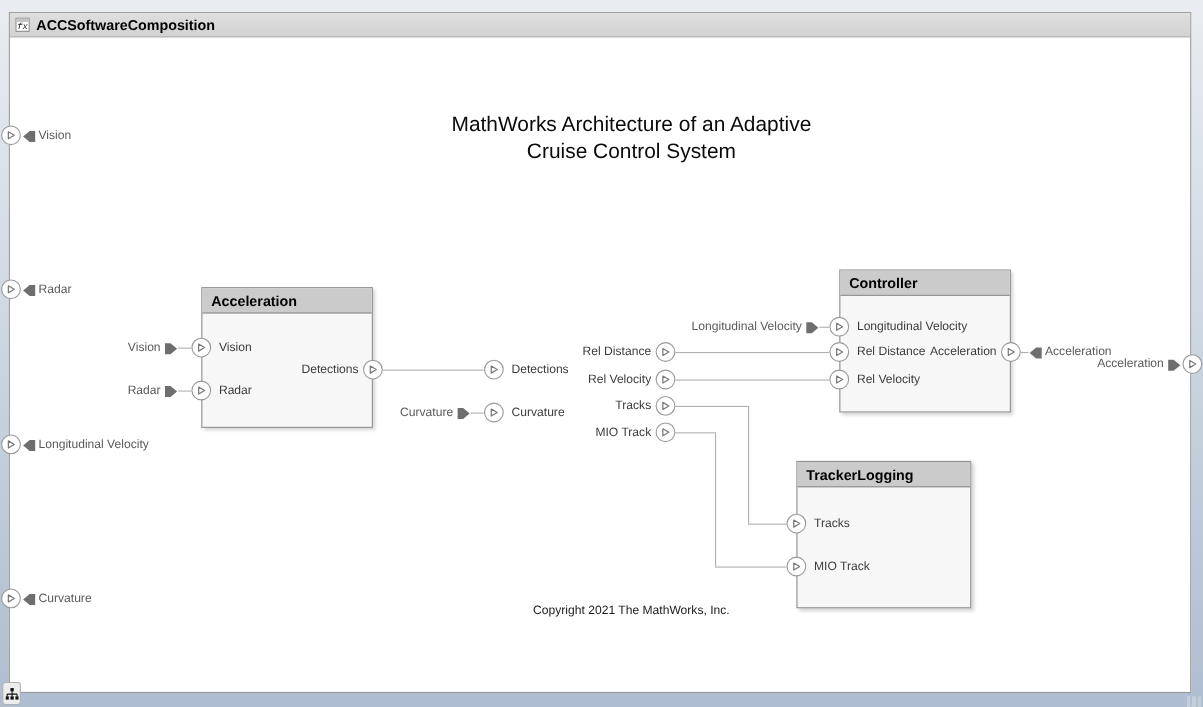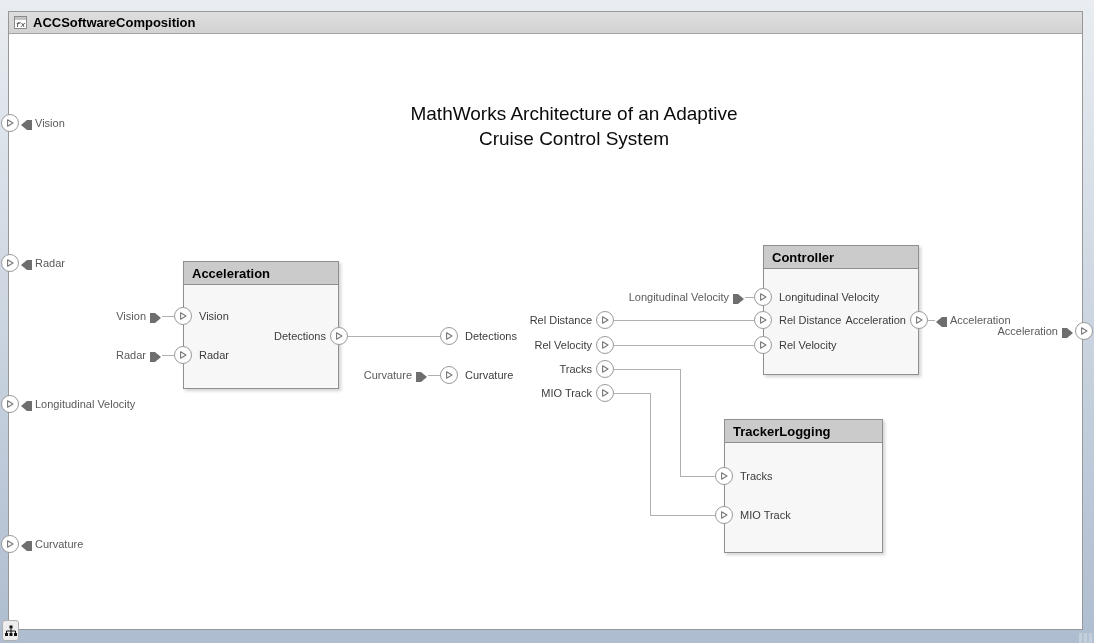--- a/index.html
+++ b/index.html
@@ -76,20 +76,21 @@
 
 <div class="canvas">
   <div class="titlebar">
     <span class="fxicon">
         <span>fx</span>
       </span>
     <span class="titletext">ACCSoftwareComposition</span>
   </div>
   <div class="annotation-title">MathWorks Architecture of an Adaptive
 Cruise Control System</div>
+  <div class="copyright">Copyright 2021 The MathWorks, Inc.</div>
 </div>
 
 <div id="diagram-layer">
     <div class="component" style="left: 183px; top: 261px; width: 156px; height: 128px;">
       <div class="comp-header">Acceleration</div>
     </div>
     <div class="plabel" style="left: 199px; top: 310px;">Vision</div>
     <div class="plabel" style="left: 199px; top: 349px;">Radar</div>
     <div class="plabel out" style="left: 189px; top: 330px; width: 137px;">Detections</div>
     <div class="plabel" style="left: 465px; top: 330px;">Detections</div>

